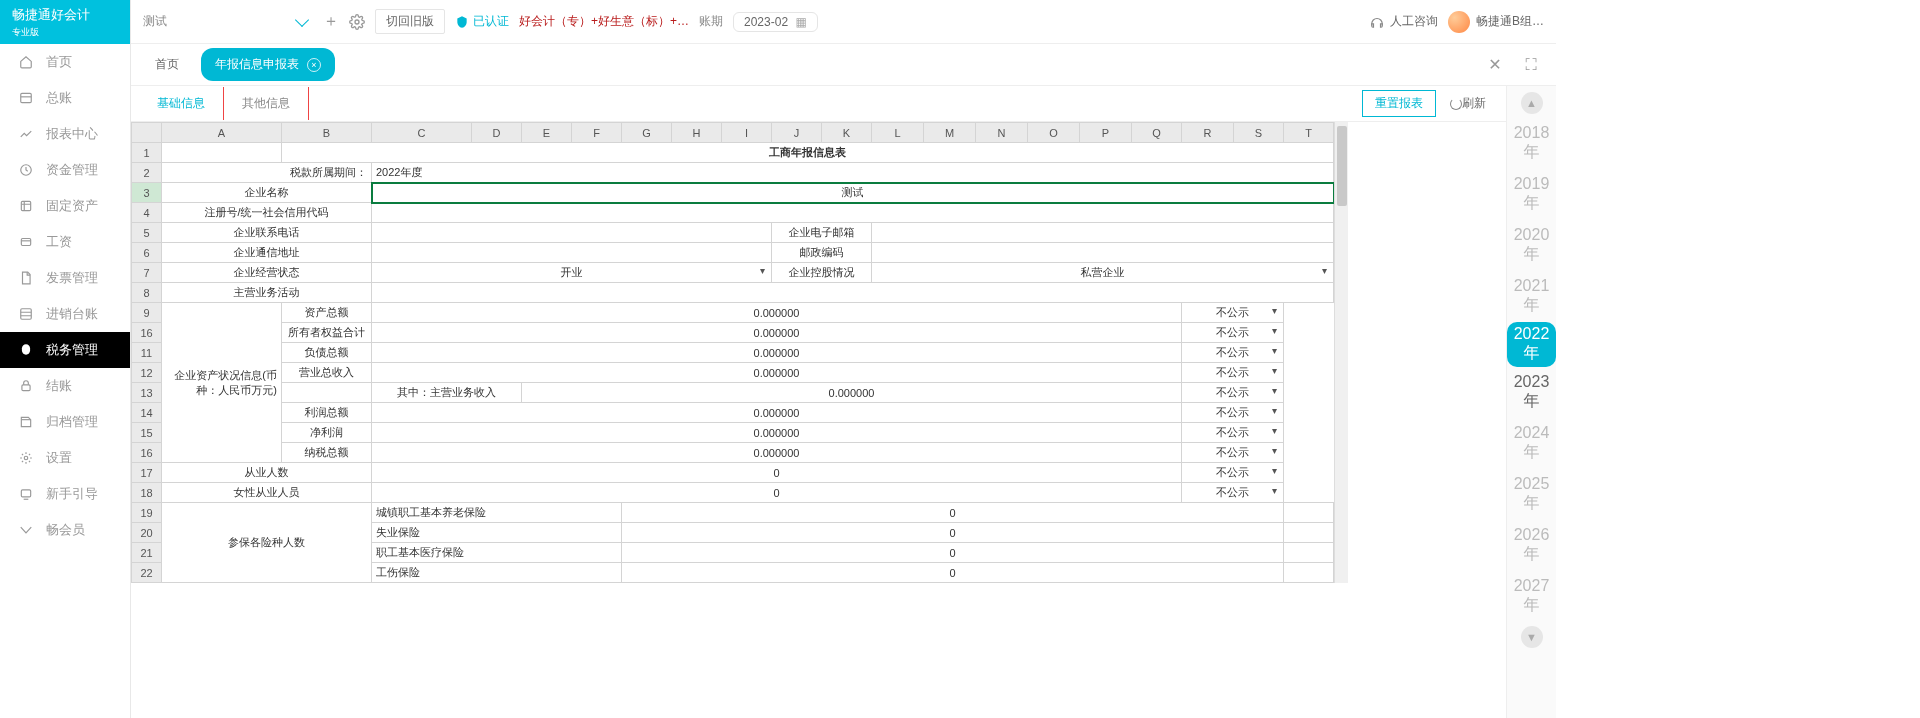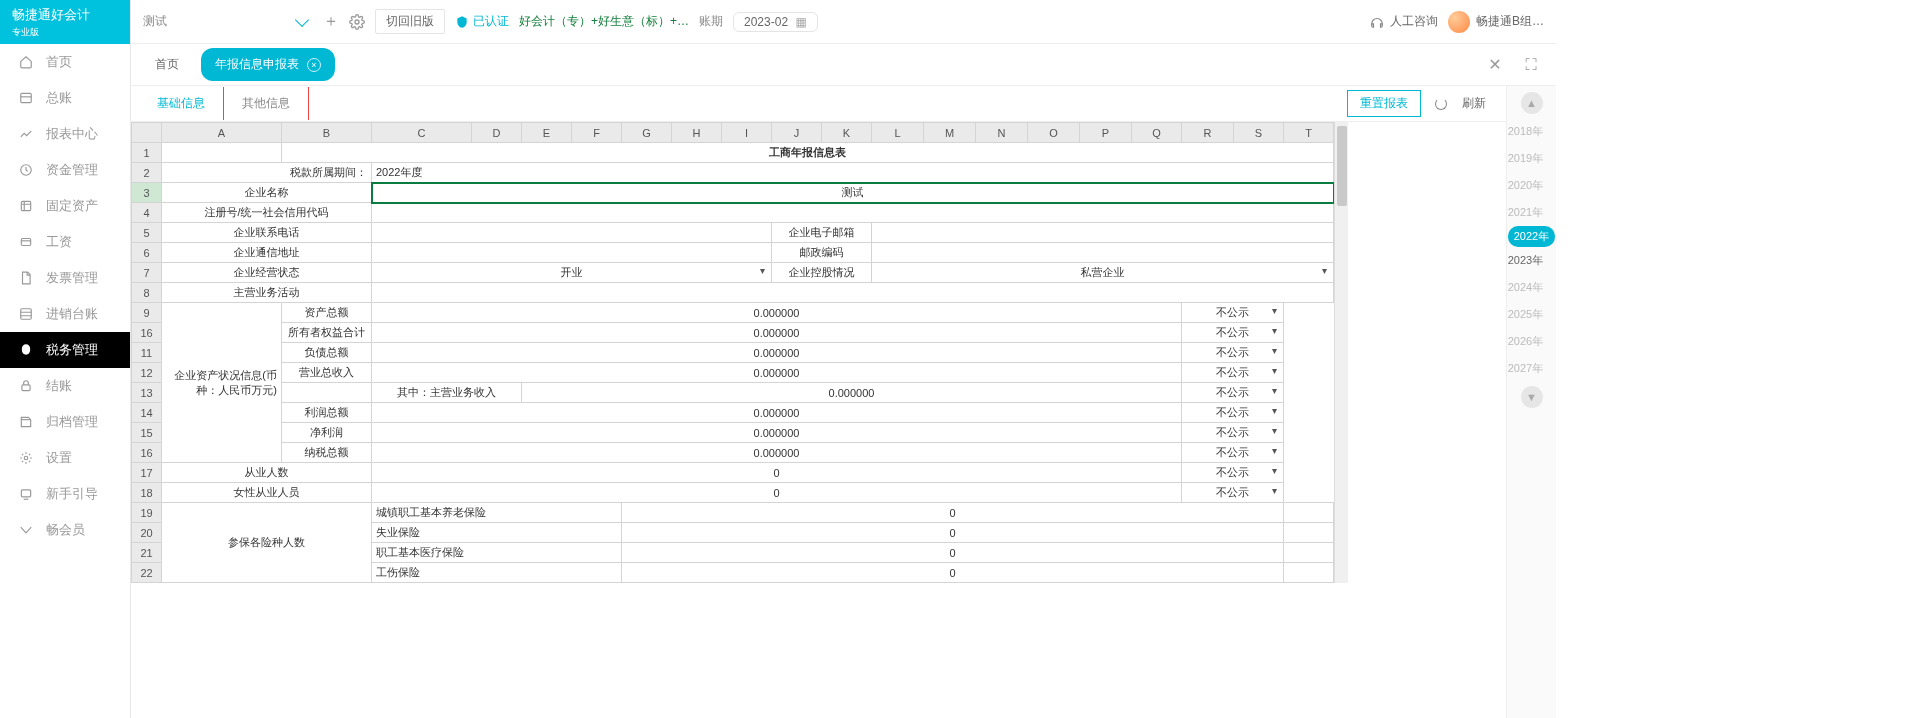--- a/index.html
+++ b/index.html
@@ -39,21 +39,21 @@
 .workwrap { flex: 1; display: flex; overflow: hidden; }
 
 .sheet-area { flex: 1; display: flex; flex-direction: column; overflow: hidden; }
 
 
 .subrow { height: 36px; display: flex; align-items: center; border-bottom: 1px solid #eee; padding-left: 8px; }
 .subtab { padding: 8px 18px; color: #888; border-right: 1px solid #ef4444; cursor:pointer; }
 .subtab.active { color: #00b8d4; }
 .subrow .spacer { flex:1; }
 .btn-reset { border: 1px solid #00b8d4; color:#00b8d4; padding: 4px 12px; margin-right: 14px; cursor:pointer; background:#fff; font-size:12px; }
-.btn-refresh { color:#666; display:flex; align-items:center; gap:15px; margin-right: 20px; cursor:pointer; }
+.btn-refresh { color:#666; display:flex; align-items:center; gap:0; margin-right: 20px; cursor:pointer; }
 .refresh-icon { width:12px; height:12px; border:1.5px solid #888; border-radius:50%; border-top-color:transparent; display:inline-block; }
 
 
 .sheet-scroll { flex:1; overflow: hidden; position:relative; }
 .sheet-scroll::-webkit-scrollbar { width:14px; height:14px; }
 .sheet-scroll::-webkit-scrollbar-thumb { background:#c9c9c9; }
 .sheet-scroll::-webkit-scrollbar-track { background:#f0f0f0; }
 
 table.grid { border-collapse: collapse; table-layout: fixed; }
 table.grid th, table.grid td { border: 0.5px solid #d4d4d4; height: 20px; font-size: 11px; vertical-align: middle; padding: 0 4px; text-align: center; background:#fff; overflow:hidden; white-space: nowrap; }
@@ -66,21 +66,21 @@
 .title-cell { font-size: 14px; font-weight: bold; }
 .sel-cell { outline: 2px solid #0a7c3f; outline-offset:-1px; text-align:left; }
 
 
 .vscroll { width:14px; background:#f0f0f0; border-left:1px solid #ddd; display:flex; flex-direction:column; align-items:center; }
 .vscroll .thumb { width:10px; height:80px; background:#c9c9c9; margin-top:4px; border-radius:2px; }
 
 
 .year-rail { width:50px; background:#fafafa; border-left:1px solid #eee; display:flex; flex-direction:column; align-items:center; padding-top:6px; }
 .year-nav { width:22px; height:22px; border-radius:50%; background:#e6e6e6; color:#aaa; display:flex; align-items:center; justify-content:center; margin-bottom:4px; cursor:pointer; font-size:11px; }
-.year-item { font-size:11px; color:#bbb; padding:6px 0; cursor:pointer; }
+.year-item { font-size:16px; color:#bbb; padding:6px 0; cursor:pointer;text-align:center; }
 .year-item.active { background:#00b8d4; color:#fff; border-radius:10px; padding:3px 6px; }
 .year-item.enabled { color:#666; }
 
 svg { display:block; }
 </style>
 </head>
 <body>
 
 <div class="app">
 
@@ -231,21 +231,21 @@
             <path d="M19.4 15a1.7 1.7 0 0 0 .34 1.87l.06.06a2 2 0 1 1-2.83 2.83l-.06-.06a1.7 1.7 0 0 0-1.87-.34 1.7 1.7 0 0 0-1 1.56V21a2 2 0 1 1-4 0v-.09a1.7 1.7 0 0 0-1-1.56 1.7 1.7 0 0 0-1.87.34l-.06.06a2 2 0 1 1-2.83-2.83l.06-.06a1.7 1.7 0 0 0 .34-1.87 1.7 1.7 0 0 0-1.56-1H3a2 2 0 1 1 0-4h.09a1.7 1.7 0 0 0 1.56-1 1.7 1.7 0 0 0-.34-1.87l-.06-.06a2 2 0 1 1 2.83-2.83l.06.06a1.7 1.7 0 0 0 1.87.34h0a1.7 1.7 0 0 0 1-1.56V3a2 2 0 1 1 4 0v.09a1.7 1.7 0 0 0 1 1.56h0a1.7 1.7 0 0 0 1.87-.34l.06-.06a2 2 0 1 1 2.83 2.83l-.06.06a1.7 1.7 0 0 0-.34 1.87v0a1.7 1.7 0 0 0 1.56 1H21a2 2 0 1 1 0 4h-.09a1.7 1.7 0 0 0-1.56 1z"></path>
           </svg>
       </span>
       <span class="sep-btn">切回旧版</span>
       <span class="cert">
         <svg width="14" height="14" viewBox="0 0 24 24" fill="#00b8d4">
             <path d="M12 2l8 4v6c0 5-3.4 9.3-8 10-4.6-.7-8-5-8-10V6l8-4z"></path>
           </svg>
         <span>已认证</span>
       </span>
-      <span style="color:#15803d;">好会计（专）+好生意（标）+…</span>
+      <span style="color:#b91c1c;">好会计（专）+好生意（标）+…</span>
       <span style="color:#888;">账期</span>
       <span class="period-box">
         <span>2023-02</span>
         <span style="margin-left:4px;color:#aaa;">▦</span>
       </span>
       <div class="spacer"></div>
       <div class="right-item">
         <svg width="14" height="14" viewBox="0 0 24 24" fill="none" stroke="#888" stroke-width="2">
             <path d="M3 18v-3a9 9 0 1 1 18 0v3"></path>
             <path d="M21 19a2 2 0 0 1-2 2h-1v-6h3zM3 19a2 2 0 0 0 2 2h1v-6H3z"></path>

